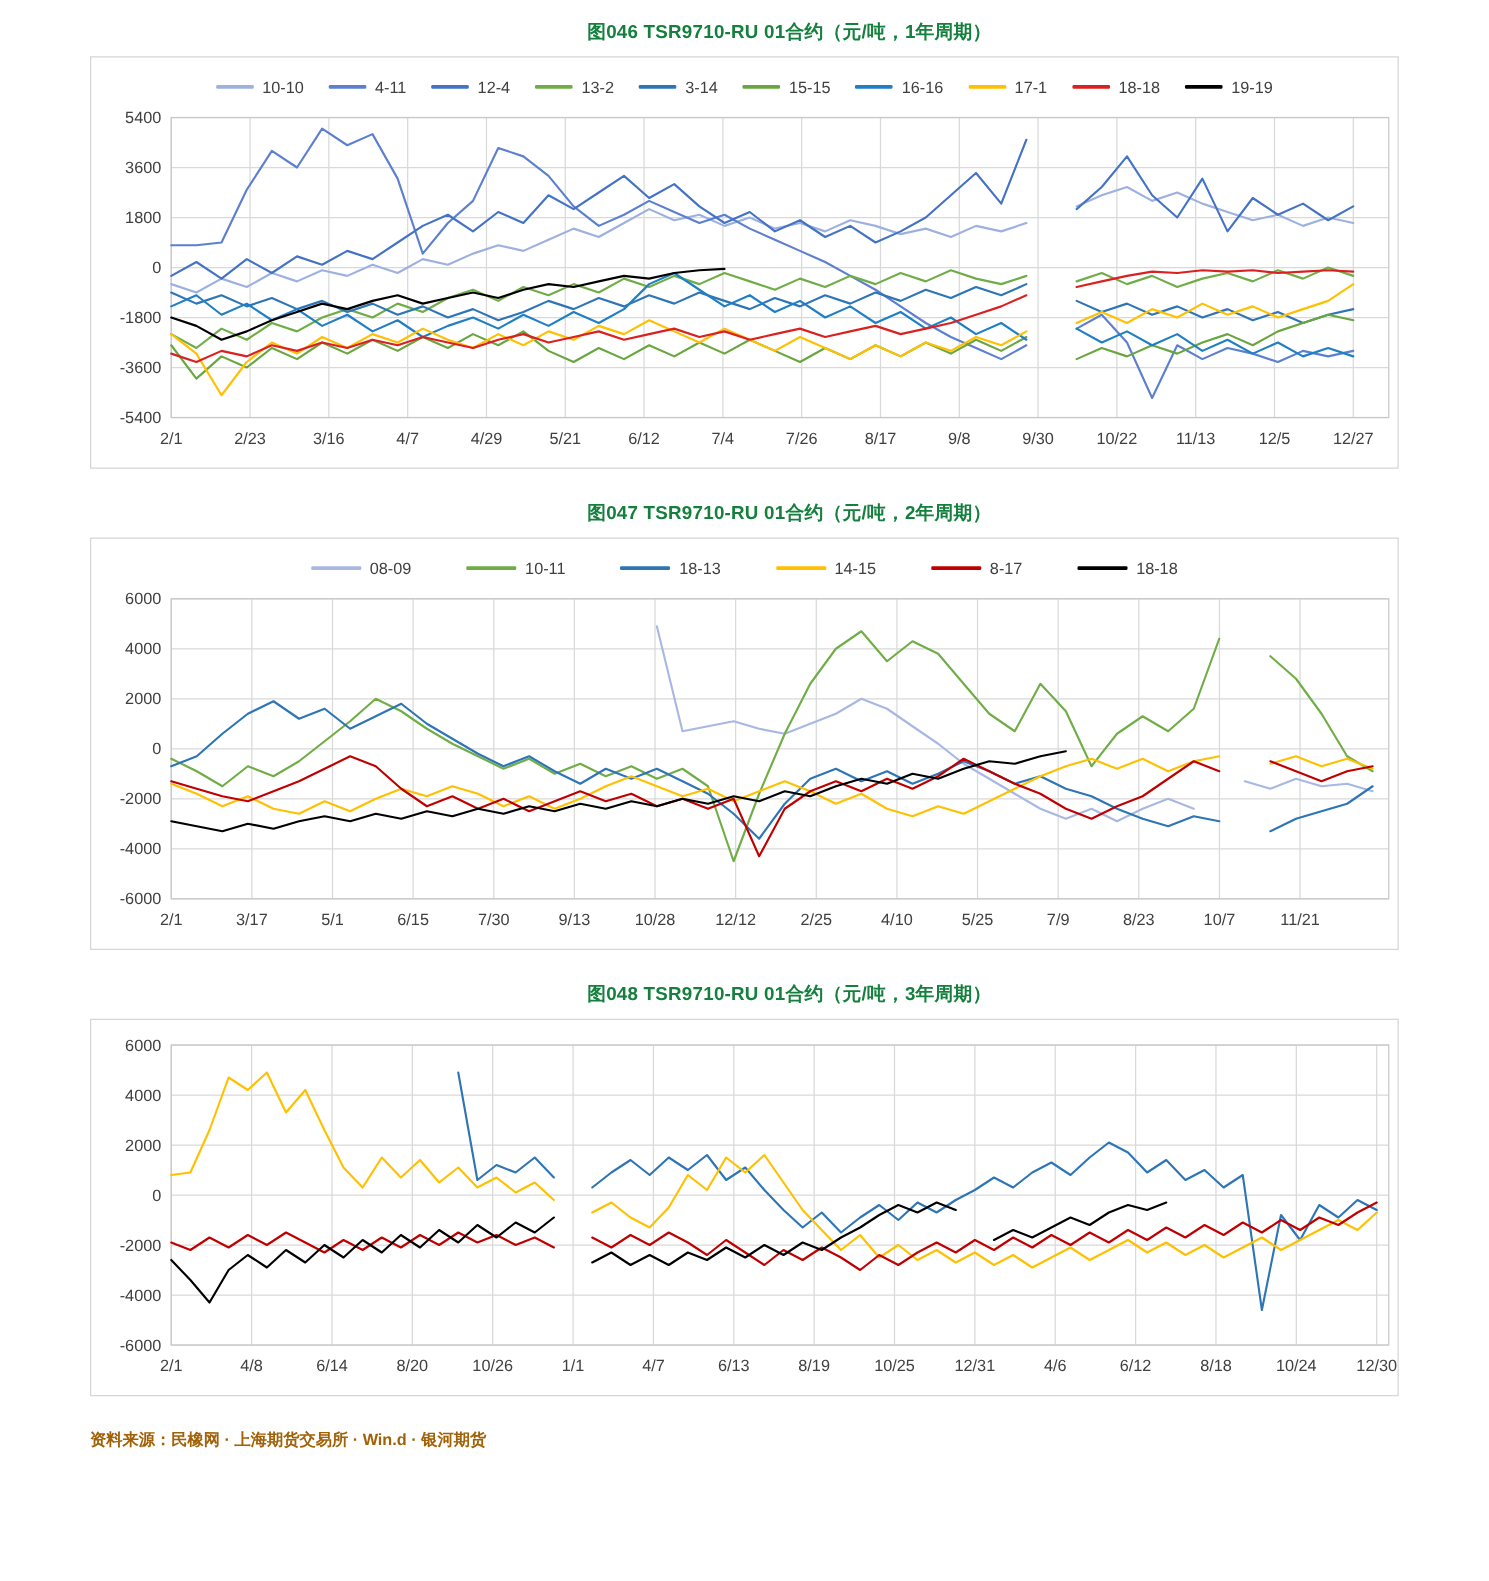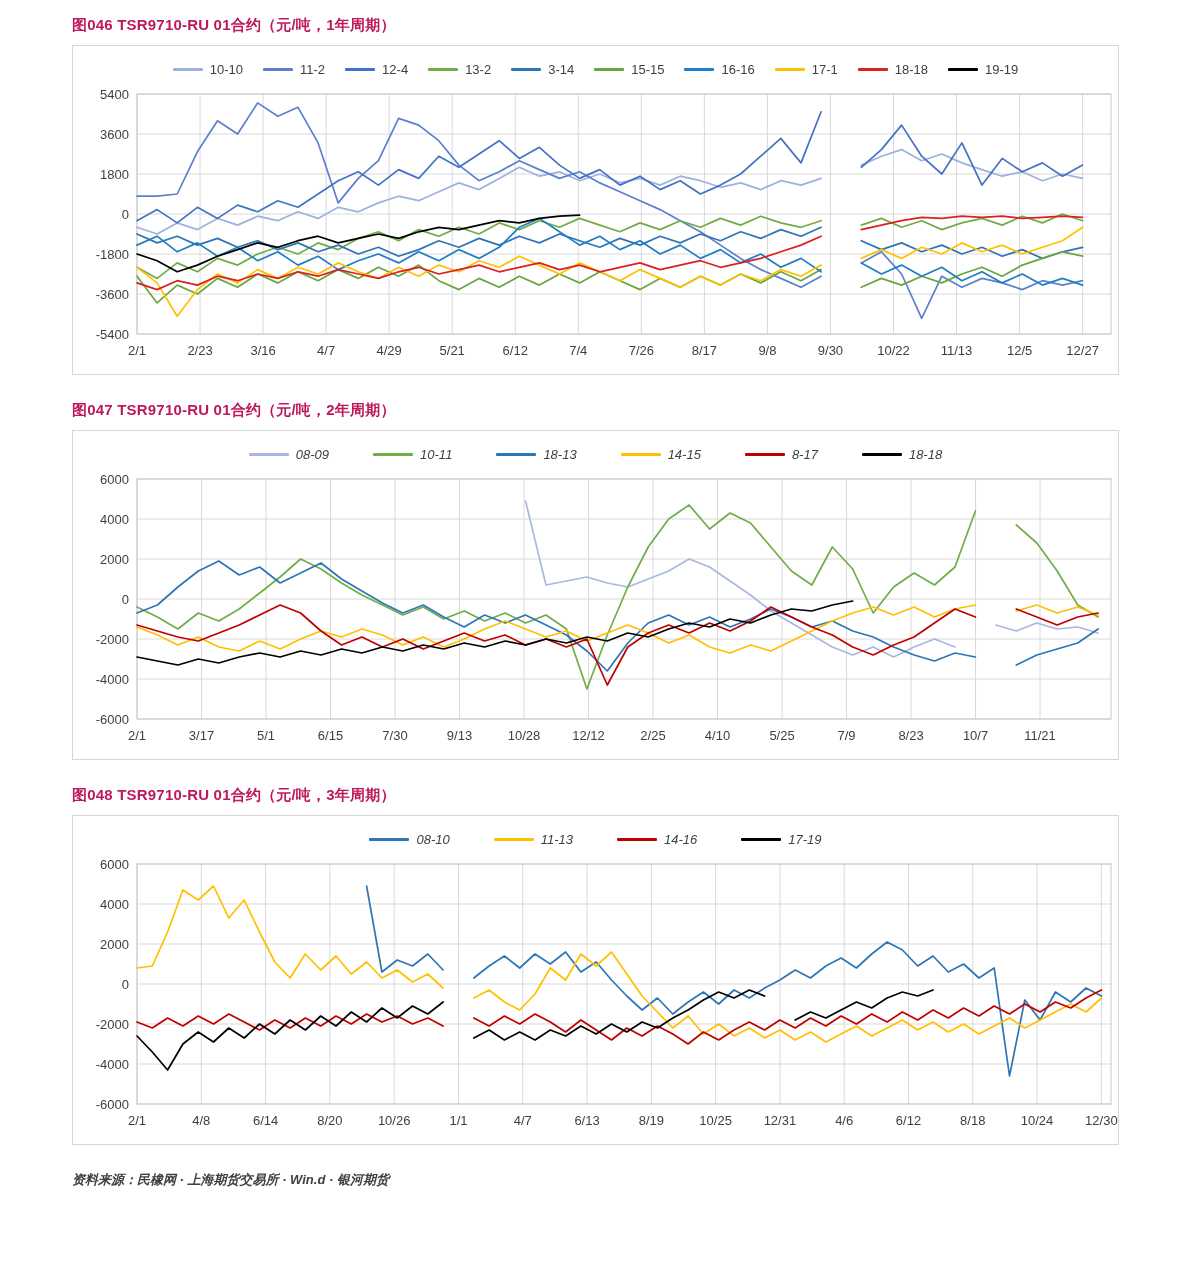--- a/index.html
+++ b/index.html
@@ -5,68 +5,68 @@
   html,body{margin:0;padding:0;background:#ffffff;}
   body{
     width:1191px;
     font-family:"Liberation Sans", sans-serif;
     -webkit-font-smoothing:antialiased;
   }
   .chart-title{
     margin:26px 0 10px 72px;
     font-size:15px;
     font-weight:bold;
-    color:#be185d;
+    color:#15803d;
     letter-spacing:0.2px;
+    text-align:center;
   }
   .chart-title.first{margin-top:16px;}
   .chart-box{
     margin-left:72px;
     width:1047px;
     border:1px solid #D6D6D6;
     background:#ffffff;
     box-sizing:border-box;
     padding:10px 0 6px 0;
   }
   .legend{
     display:flex;
     justify-content:center;
     align-items:center;
     gap:20px;
     height:26px;
     margin-bottom:2px;
   }
-  .legend.wide{gap:44px;font-style:italic;}
+  .legend.wide{gap:44px;}
   .leg-item{display:flex;align-items:center;gap:7px;}
   .leg-swatch{display:inline-block;width:30px;height:3px;border-radius:1px;}
   .legend.wide .leg-swatch{width:40px;}
   .leg-label{font-size:13px;color:#404040;}
   svg.chart-canvas{display:block;width:1045px;height:284px;}
   svg text.tick{font-family:"Liberation Sans", sans-serif;font-size:13px;fill:#404040;}
   .source-note{
     margin:26px 0 18px 72px;
     font-size:13px;
     font-weight:bold;
-    color:#404040;
-    font-style:italic;
+    color:#a16207;
   }
 </style>
 </head>
 <body>
 
 <h2 class="chart-title first">图046 TSR9710-RU 01合约（元/吨，1年周期）</h2>
 <div class="chart-box">
   <div class="legend">
       <span class="leg-item">
         <span class="leg-swatch" style="background: rgb(157, 177, 224);"></span>
         <span class="leg-label">10-10</span>
       </span>
       <span class="leg-item">
         <span class="leg-swatch" style="background: rgb(92, 127, 208);"></span>
-        <span class="leg-label">11-2</span>
+        <span class="leg-label">4-11</span>
       </span>
       <span class="leg-item">
         <span class="leg-swatch" style="background: rgb(68, 114, 196);"></span>
         <span class="leg-label">12-4</span>
       </span>
       <span class="leg-item">
         <span class="leg-swatch" style="background: rgb(112, 173, 71);"></span>
         <span class="leg-label">13-2</span>
       </span>
       <span class="leg-item">
@@ -233,38 +233,20 @@
       <path d="M64.0 138.0L84.4 148.0L104.9 160.0L125.3 144.0L145.8 152.0L166.2 140.0L186.7 124.0L207.1 108.0L227.6 90.0L248.0 100.0L268.5 114.0L288.9 126.0L309.4 136.0L329.8 146.0L350.3 138.0L370.7 150.0L391.2 142.0L411.6 152.0L432.1 144.0L452.5 154.0L473.0 146.0L493.4 160.0L513.9 220.0L534.3 166.0L554.8 118.0L575.2 78.0L595.7 50.0L616.1 36.0L636.6 60.0L657.0 44.0L677.5 54.0L697.9 78.0L718.4 102.0L738.8 116.0L759.3 78.0L779.7 100.0L800.2 144.0L820.6 118.0L841.1 104.0L861.5 116.0L882.0 98.0L902.4 42.0M943.3 56.0L963.8 74.0L984.2 102.0L1004.7 136.0L1025.1 148.0" fill="none" stroke="#70AD47" stroke-width="1.7" stroke-linejoin="round" stroke-linecap="round"></path>
       <path d="M64.0 144.0L84.4 136.0L104.9 118.0L125.3 102.0L145.8 92.0L166.2 106.0L186.7 98.0L207.1 114.0L227.6 104.0L248.0 94.0L268.5 110.0L288.9 122.0L309.4 134.0L329.8 144.0L350.3 136.0L370.7 148.0L391.2 158.0L411.6 146.0L432.1 154.0L452.5 146.0L473.0 156.0L493.4 166.0L513.9 182.0L534.3 202.0L554.8 174.0L575.2 154.0L595.7 146.0L616.1 156.0L636.6 148.0L657.0 158.0L677.5 150.0L697.9 140.0L718.4 148.0L738.8 158.0L759.3 152.0L779.7 162.0L800.2 168.0L820.6 178.0L841.1 186.0L861.5 192.0L882.0 184.0L902.4 188.0M943.3 196.0L963.8 186.0L984.2 180.0L1004.7 174.0L1025.1 160.0" fill="none" stroke="#2E75B6" stroke-width="1.7" stroke-linejoin="round" stroke-linecap="round"></path>
       <path d="M64.0 158.0L84.4 166.0L104.9 176.0L125.3 168.0L145.8 178.0L166.2 182.0L186.7 172.0L207.1 180.0L227.6 170.0L248.0 162.0L268.5 168.0L288.9 160.0L309.4 166.0L329.8 176.0L350.3 168.0L370.7 178.0L391.2 170.0L411.6 160.0L432.1 152.0L452.5 160.0L473.0 168.0L493.4 162.0L513.9 172.0L534.3 164.0L554.8 156.0L575.2 164.0L595.7 174.0L616.1 166.0L636.6 178.0L657.0 184.0L677.5 176.0L697.9 182.0L718.4 172.0L738.8 162.0L759.3 152.0L779.7 144.0L800.2 138.0L820.6 146.0L841.1 138.0L861.5 148.0L882.0 140.0L902.4 136.0M943.3 142.0L963.8 136.0L984.2 144.0L1004.7 138.0L1025.1 146.0" fill="none" stroke="#FFC000" stroke-width="1.7" stroke-linejoin="round" stroke-linecap="round"></path>
       <path d="M64.0 156.0L84.4 162.0L104.9 168.0L125.3 172.0L145.8 164.0L166.2 156.0L186.7 146.0L207.1 136.0L227.6 144.0L248.0 162.0L268.5 176.0L288.9 168.0L309.4 178.0L329.8 170.0L350.3 180.0L370.7 172.0L391.2 164.0L411.6 172.0L432.1 166.0L452.5 176.0L473.0 170.0L493.4 178.0L513.9 170.0L534.3 216.0L554.8 178.0L575.2 164.0L595.7 156.0L616.1 164.0L636.6 154.0L657.0 162.0L677.5 152.0L697.9 138.0L718.4 148.0L738.8 158.0L759.3 166.0L779.7 178.0L800.2 186.0L820.6 176.0L841.1 168.0L861.5 154.0L882.0 140.0L902.4 148.0M943.3 140.0L963.8 148.0L984.2 156.0L1004.7 148.0L1025.1 144.0" fill="none" stroke="#C00000" stroke-width="1.7" stroke-linejoin="round" stroke-linecap="round"></path>
       <path d="M64.0 188.0L84.4 192.0L104.9 196.0L125.3 190.0L145.8 194.0L166.2 188.0L186.7 184.0L207.1 188.0L227.6 182.0L248.0 186.0L268.5 180.0L288.9 184.0L309.4 178.0L329.8 182.0L350.3 176.0L370.7 180.0L391.2 174.0L411.6 178.0L432.1 172.0L452.5 176.0L473.0 170.0L493.4 174.0L513.9 168.0L534.3 172.0L554.8 164.0L575.2 168.0L595.7 160.0L616.1 154.0L636.6 158.0L657.0 150.0L677.5 154.0L697.9 146.0L718.4 140.0L738.8 142.0L759.3 136.0L779.7 132.0" fill="none" stroke="#000000" stroke-width="1.7" stroke-linejoin="round" stroke-linecap="round"></path>
     </svg>
 </div>
 
 <h2 class="chart-title">图048 TSR9710-RU 01合约（元/吨，3年周期）</h2>
 <div class="chart-box">
-  <div class="legend wide">
-      <span class="leg-item">
-        <span class="leg-swatch" style="background: rgb(46, 117, 182);"></span>
-        <span class="leg-label">08-10</span>
-      </span>
-      <span class="leg-item">
-        <span class="leg-swatch" style="background: rgb(255, 192, 0);"></span>
-        <span class="leg-label">11-13</span>
-      </span>
-      <span class="leg-item">
-        <span class="leg-swatch" style="background: rgb(192, 0, 0);"></span>
-        <span class="leg-label">14-16</span>
-      </span>
-      <span class="leg-item">
-        <span class="leg-swatch" style="background: rgb(0, 0, 0);"></span>
-        <span class="leg-label">17-19</span>
-      </span>
-    </div>
   <svg class="chart-canvas" xmlns="http://www.w3.org/2000/svg" viewBox="0 0 1045 284">
       <line x1="64" x2="1038" y1="10" y2="10" stroke="#D9D9D9" stroke-width="1"></line>
       <text x="56" y="14.5" text-anchor="end" class="tick">6000</text>
       <line x1="64" x2="1038" y1="50" y2="50" stroke="#D9D9D9" stroke-width="1"></line>
       <text x="56" y="54.5" text-anchor="end" class="tick">4000</text>
       <line x1="64" x2="1038" y1="90" y2="90" stroke="#D9D9D9" stroke-width="1"></line>
       <text x="56" y="94.5" text-anchor="end" class="tick">2000</text>
       <line x1="64" x2="1038" y1="130" y2="130" stroke="#D9D9D9" stroke-width="1"></line>
       <text x="56" y="134.5" text-anchor="end" class="tick">0</text>
       <line x1="64" x2="1038" y1="170" y2="170" stroke="#D9D9D9" stroke-width="1"></line>

